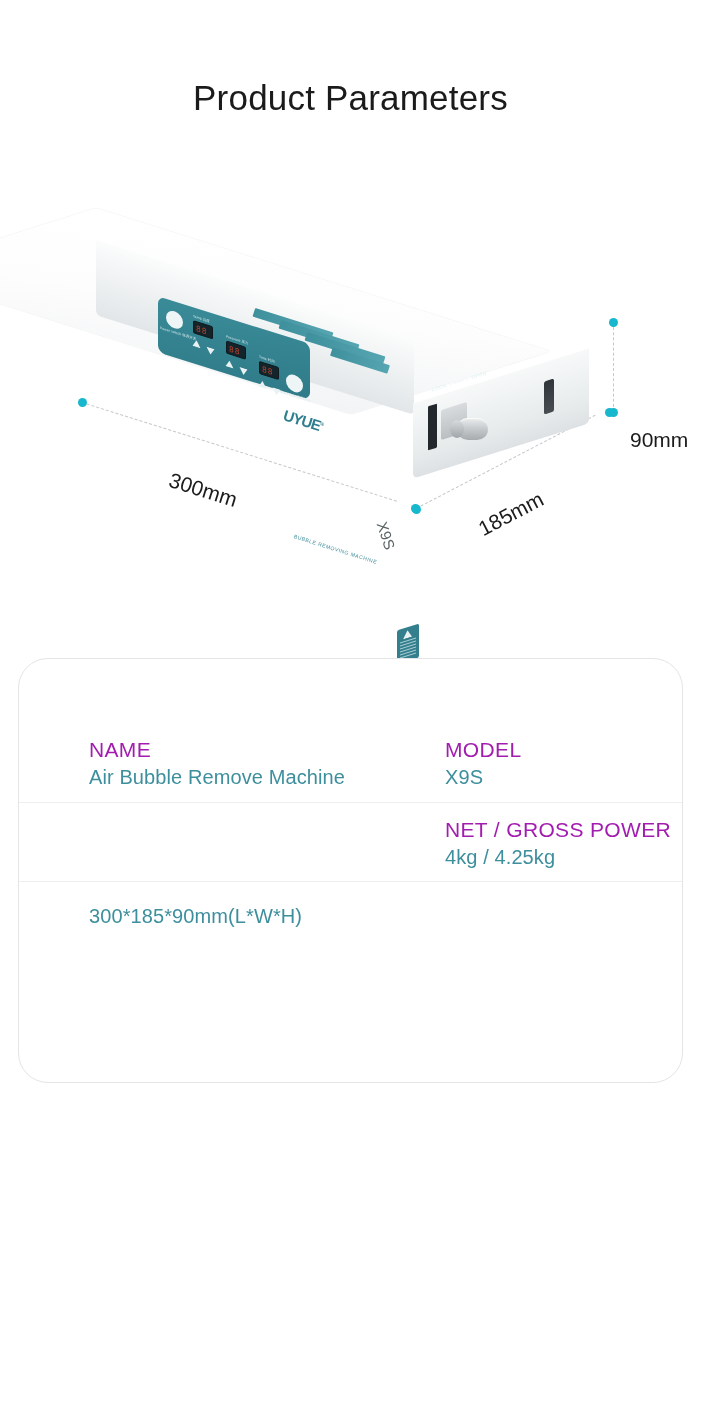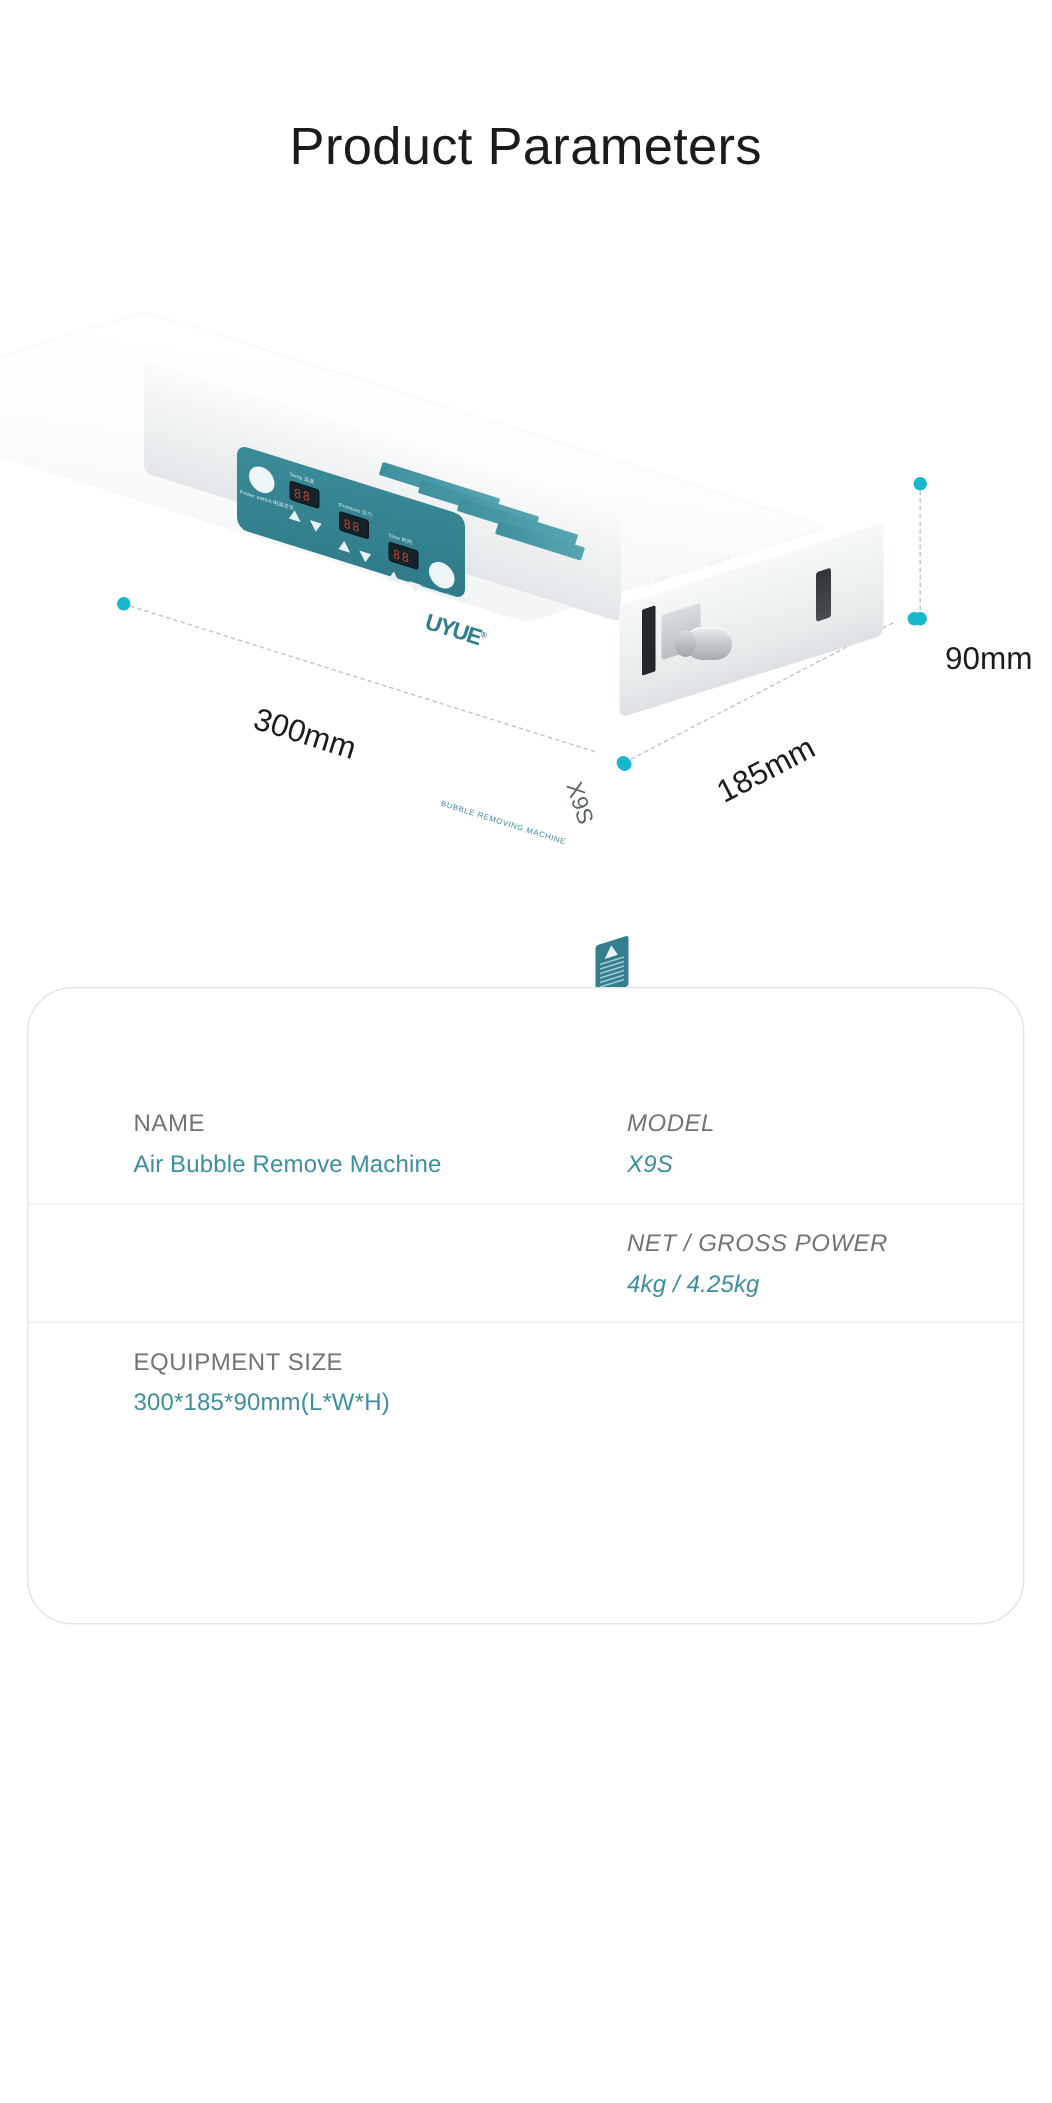--- a/index.html
+++ b/index.html
@@ -176,28 +176,28 @@
     width:665px; height:425px;
     background:#ffffff;
     border:1.6px solid #e3e5e6;
     border-radius:30px;
   }
   .rows { position:absolute; left:0; top:64px; width:100%; }
   .row { position:relative; height:79px; }
   .row + .row { border-top:1px solid #eceeef; }
   .cell { position:absolute; top:17px; }
   .cell.c1 { left:70px; }
-  .cell.c2 { left:399px;font-style:italic; }
+  .cell.c2 { left:426px; }
   .k {
-    font-size:16px; color:#737373; letter-spacing:.35px;
+    font-size:21px; color:#a21caf; letter-spacing:.35px;
     font-weight:400; line-height:20px;
   }
   .v {
     margin-top:5px;
-    font-size:16px; color:#3d8f9d; letter-spacing:.1px;
+    font-size:20px; color:#3d8f9d; letter-spacing:.1px;
     font-weight:400; line-height:24px;
   }
 </style>
 </head>
 <body>
 
 <div class="page">
 
   <div class="title">Product Parameters</div>
 
@@ -304,21 +304,20 @@
 
       <div class="row">
         <div class="cell c2">
           <div class="k">NET / GROSS POWER</div>
           <div class="v">4kg / 4.25kg</div>
         </div>
       </div>
 
       <div class="row">
         <div class="cell c1">
-          <div class="k">EQUIPMENT SIZE</div>
           <div class="v">300*185*90mm(L*W*H)</div>
         </div>
       </div>
 
     </div>
   </div>
 
 </div>
 
 </body></html>

